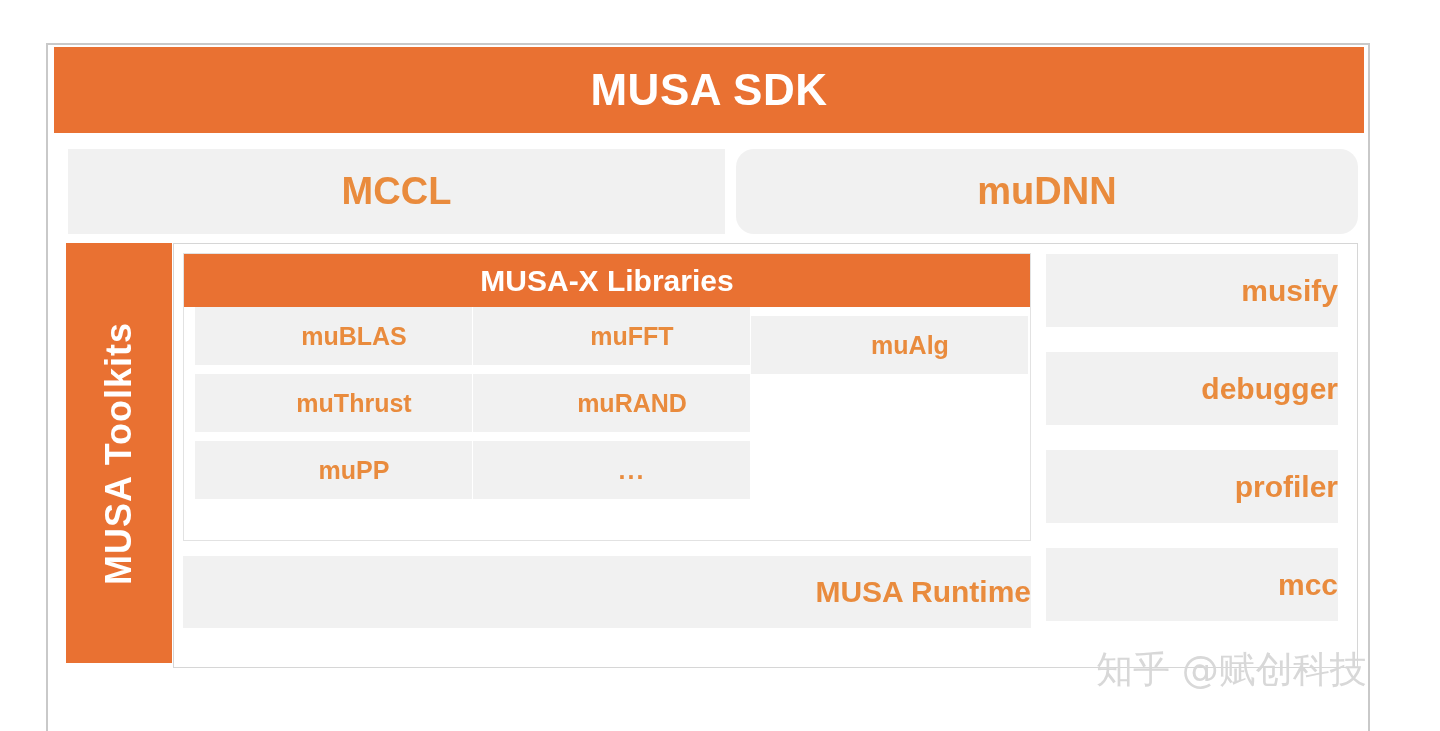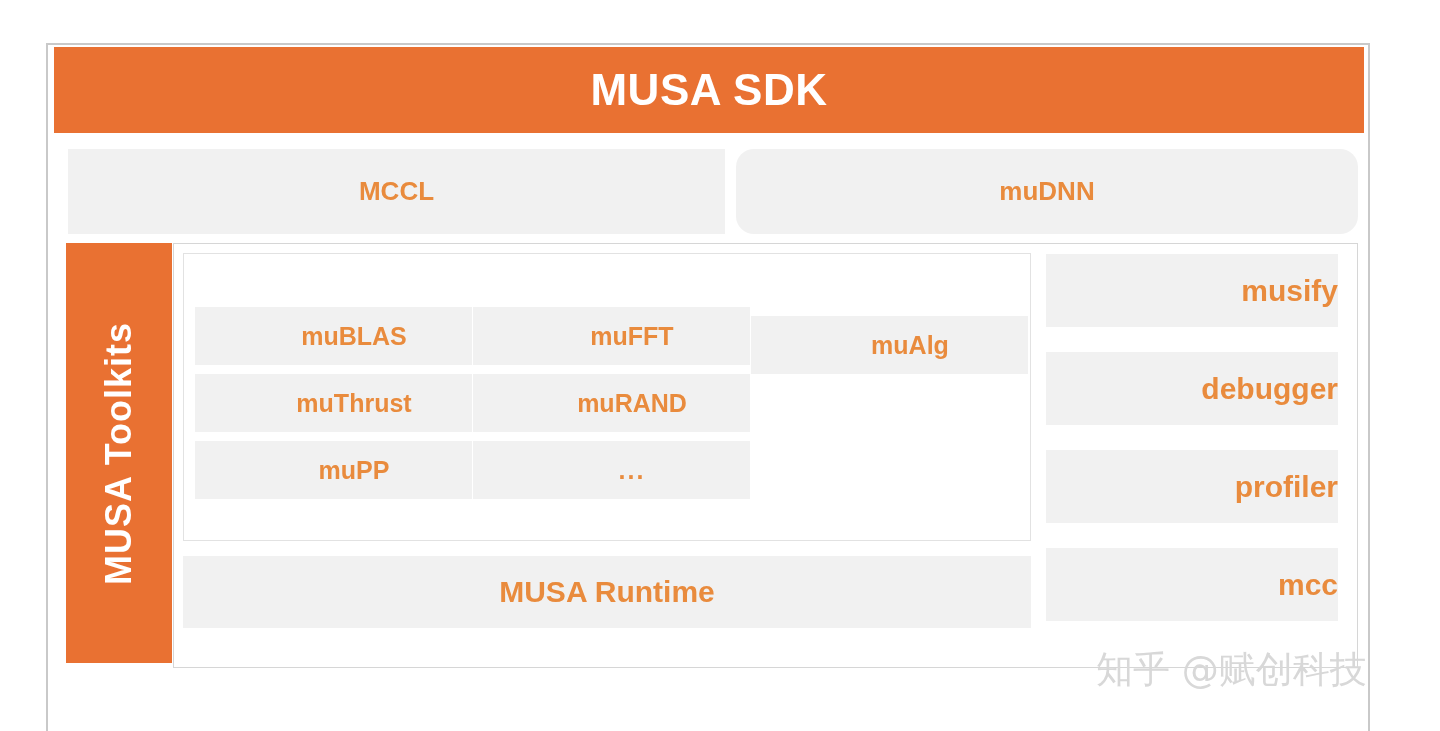--- a/index.html
+++ b/index.html
@@ -59,21 +59,21 @@
   .top-cell {
     background: #f1f1f1;
     display: flex;
     align-items: center;
     justify-content: center;
   }
   .top-cell.mccl { width: 657px; }
   .top-cell.mudnn { flex: 1; border-radius: 18px; }
   .top-cell .lbl {
     color: #e98b3d;
-    font-size: 26px;
+    font-size: 38px;
     font-weight: bold;
   }
 
   
   .toolkits-wrap {
     position: absolute;
     left: 18px;
     top: 198px;
     width: 1292px;
     height: 425px;
@@ -177,21 +177,21 @@
   
   .runtime-bar {
     position: absolute;
     left: 9px;
     top: 312px;
     width: 848px;
     height: 72px;
     background: #f1f1f1;
     display: flex;
     align-items: center;
-    justify-content: center;
+    justify-content: flex-end;
   }
   .runtime-bar .lbl {
     color: #e98b3d;
     font-size: 30px;
     font-weight: bold;
   }
 
   
   .tools-col {
     position: absolute;
@@ -245,20 +245,23 @@
 
   <div class="toolkits-wrap">
 
     <div class="toolkit-bar">
       <span class="vlabel">MUSA Toolkits</span>
     </div>
 
     <div class="inner-frame">
 
       <div class="lib-panel">
+        <div class="lib-header">
+          <span class="lbl">MUSA-X Libraries</span>
+        </div>
         <div class="lib-grid">
 
           <div class="lib-col c1">
             <div class="lib-cell">
               <span class="lbl">muBLAS</span>
             </div>
             <div class="lib-cell">
               <span class="lbl">muThrust</span>
             </div>
             <div class="lib-cell">

